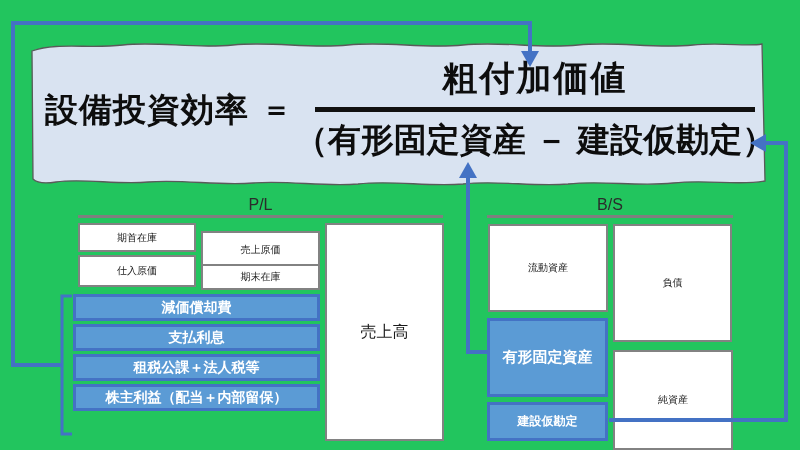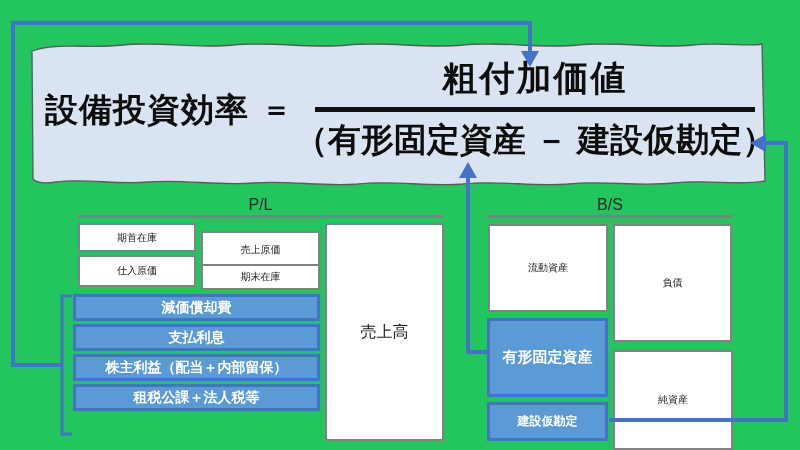--- a/index.html
+++ b/index.html
@@ -107,22 +107,22 @@
   <div class="sec-underline pl-underline"></div>
 
   <div class="wbox b-begin">期首在庫</div>
   <div class="wbox b-purchase">仕入原価</div>
   <div class="wbox b-cos">売上原価</div>
   <div class="wbox b-ending">期末在庫</div>
 
   <div class="stack">
     <div class="bbox">減価償却費</div>
     <div class="bbox">支払利息</div>
+    <div class="bbox">租税公課＋法人税等</div>
     <div class="bbox">株主利益（配当＋内部留保）</div>
-    <div class="bbox">租税公課＋法人税等</div>
   </div>
 
   <div class="wbox b-sales">売上高</div>
 
   <div class="sec-title bs-title">B/S</div>
   <div class="sec-underline bs-underline"></div>
 
   <div class="wbox b-liab">負債</div>
   <div class="wbox b-current">流動資産</div>
   <div class="wbox b-net">純資産</div>

